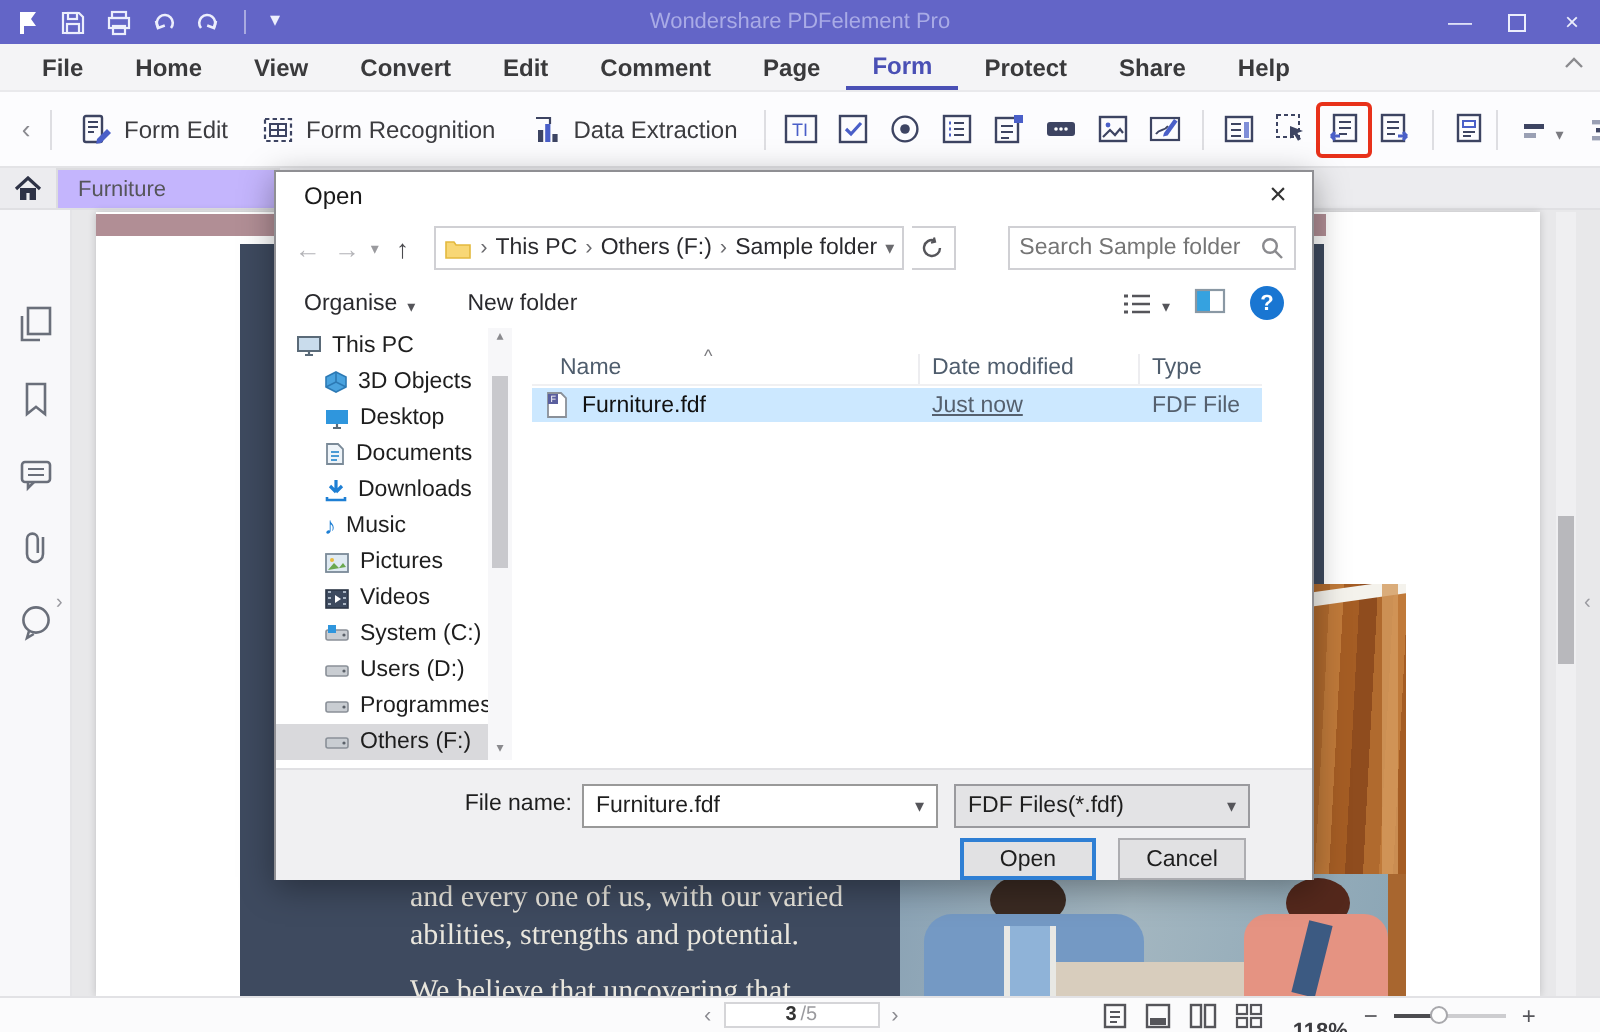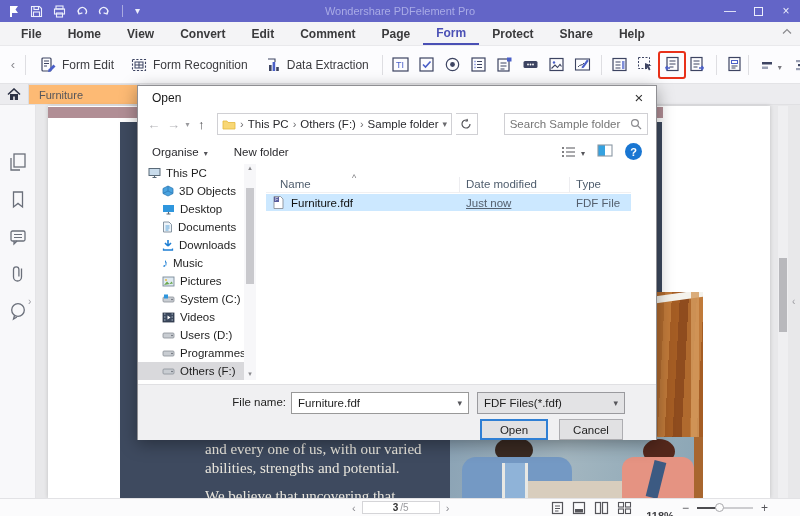--- a/index.html
+++ b/index.html
@@ -31,21 +31,21 @@
   .tbtn { width:26px; height:26px; display:flex; align-items:center; justify-content:center; flex:none; border-radius:2px; }
   .tbtn svg { display:block; }
   .navchev { color:#8a8a90; font-size:13px; width:14px; text-align:center; flex:none; }
   .redbox { outline:2px solid #e8311a; outline-offset:-1px; }
   .alignbtn { display:flex; align-items:flex-end; gap:2px; padding:0 6px; flex:none; }
   .alignbtn .ac { color:#7a7a80; font-size:8px; line-height:1; }
 
   
   .tabbar { position:absolute; left:0; top:84px; width:800px; height:21px; background:#ececef; border-bottom:1px solid #e0e0e3; display:flex; align-items:stretch; }
   .home-btn { width:28px; display:flex; align-items:center; justify-content:center; }
-  .doc-tab { width:112px; background:#fdba74; border:1px solid #dcdcdf; border-bottom:none; display:flex; align-items:center; padding-left:10px; color:#55555a; font-size:11px; }
+  .doc-tab { width:112px; background:#c4b5fd; border:1px solid #dcdcdf; border-bottom:none; display:flex; align-items:center; padding-left:10px; color:#55555a; font-size:11px; }
 
   
   .sidebar { position:absolute; left:0; top:105px; width:36px; height:393px; background:#f8f8fa; border-right:1px solid #e4e4e7; display:flex; flex-direction:column; align-items:center; padding-top:46px; gap:16px; }
   .sidebar svg { display:block; }
   .panel-handle { position:absolute; color:#9a9aa0; font-size:10px; }
 
   
   .page { position:absolute; left:48px; top:106px; width:722px; height:392px; background:#fff; box-shadow:0 0 4px rgba(0,0,0,.18); }
   .pinkbar { position:absolute; left:48px; top:107px; width:615px; height:11px; background:#b18e95; }
   .navyblock { position:absolute; left:120px; top:122px; width:542px; height:376px; background:#3e4a5f; }
@@ -576,34 +576,34 @@
         </div>
         <div class="treerow">
           <svg class="ticon" width="13" height="11" viewBox="0 0 13 11">
               <rect x="1" y="1" width="11" height="9" fill="#dfeaf2" stroke="#7a8a98" stroke-width=".9"></rect>
               <circle cx="4" cy="4" r="1" fill="#e8b93e"></circle>
               <path d="M2 9 l3-3.5 2.5 2.5 2-2.5 1.5 2" fill="#6aa84f" stroke="none"></path>
             </svg>
           <span>Pictures</span>
         </div>
         <div class="treerow">
+          <svg class="ticon" width="13" height="11" viewBox="0 0 13 11">
+              <rect x="1" y="1" width="11" height="9" fill="#3d4a5f" stroke="#2c3646" stroke-width=".8"></rect>
+              <path d="M2 2h1.5 M2 5h1.5 M2 8h1.5 M9.5 2H11 M9.5 5H11 M9.5 8H11" stroke="#aab6c4" stroke-width="1"></path>
+              <path d="M5.5 3.5 l3 2 -3 2 Z" fill="#fff"></path>
+            </svg>
+          <span>Videos</span>
+        </div>
+        <div class="treerow">
           <svg class="ticon" width="13" height="10" viewBox="0 0 13 10">
               <rect x="1" y="3" width="11" height="5" rx="1" fill="#c9cdd2" stroke="#8a9098" stroke-width=".8"></rect>
               <circle cx="10" cy="5.5" r=".8" fill="#5a6068"></circle>
               <rect x="2" y="0.5" width="4" height="4" fill="#2f96dd"></rect>
             </svg>
           <span>System (C:)</span>
-        </div>
-        <div class="treerow">
-          <svg class="ticon" width="13" height="11" viewBox="0 0 13 11">
-              <rect x="1" y="1" width="11" height="9" fill="#3d4a5f" stroke="#2c3646" stroke-width=".8"></rect>
-              <path d="M2 2h1.5 M2 5h1.5 M2 8h1.5 M9.5 2H11 M9.5 5H11 M9.5 8H11" stroke="#aab6c4" stroke-width="1"></path>
-              <path d="M5.5 3.5 l3 2 -3 2 Z" fill="#fff"></path>
-            </svg>
-          <span>Videos</span>
         </div>
         <div class="treerow">
           <svg class="ticon" width="13" height="10" viewBox="0 0 13 10">
               <rect x="1" y="3" width="11" height="5" rx="1" fill="#c9cdd2" stroke="#8a9098" stroke-width=".8"></rect>
               <circle cx="10" cy="5.5" r=".8" fill="#5a6068"></circle>
             </svg>
           <span>Users (D:)</span>
         </div>
         <div class="treerow">
           <svg class="ticon" width="13" height="10" viewBox="0 0 13 10">

